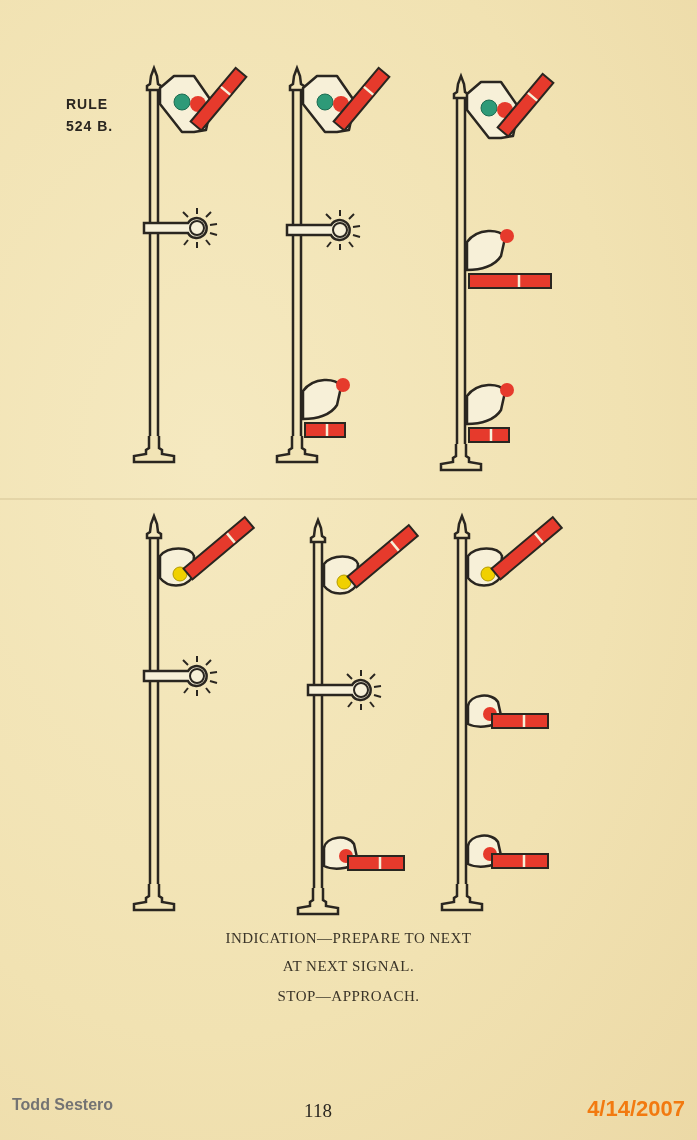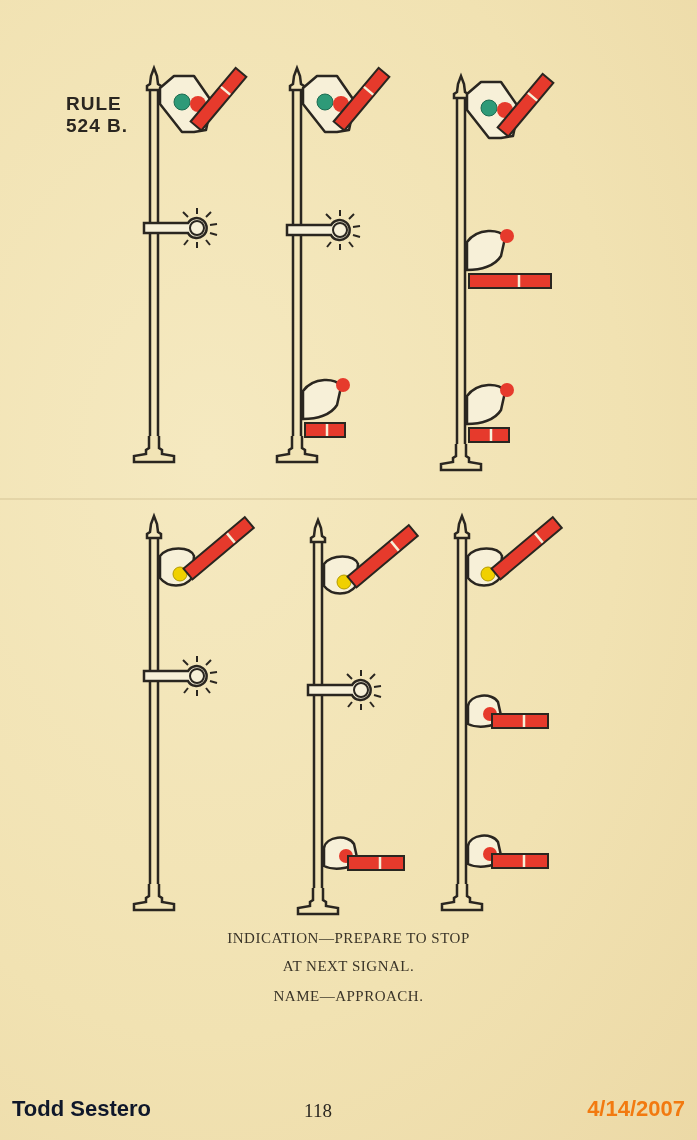--- a/index.html
+++ b/index.html
@@ -3,24 +3,24 @@
 <meta charset="utf-8">
 <style>
   html, body { margin:0; padding:0; }
   body { width:697px; height:1140px; background:#f2e4b6; position:relative; overflow:hidden;
          font-family:"Liberation Serif", serif; }
   .paper { position:absolute; inset:0; background:
       radial-gradient(ellipse at 30% 40%, #f5e9c0 0%, #f1e2b2 60%, #ecd9a6 100%); }
   .fold { position:absolute; left:0; top:498px; width:697px; height:2px; background:rgba(150,120,70,0.15); }
   svg.sig { position:absolute; left:0; top:0; }
   .rule { position:absolute; left:66px; top:93px; font-family:"Liberation Sans", sans-serif; font-weight:bold;
-          font-size:19px; line-height:22px; color:#2a2620; letter-spacing:1px; }
+          font-size:14px; line-height:22px; color:#2a2620; letter-spacing:1px; }
   .caption { position:absolute; left:0; width:697px; text-align:center; color:#3a3428; font-size:15px; letter-spacing:0.5px; }
-  .footer-left { position:absolute; left:12px; top:1096px; color:#0f172a; font-family:"Liberation Sans", sans-serif;
-                 font-weight:bold; font-size:22px; }
+  .footer-left { position:absolute; left:12px; top:1096px; color:#737373; font-family:"Liberation Sans", sans-serif;
+                 font-weight:bold; font-size:16px; }
   .footer-right { position:absolute; right:12px; top:1096px; color:#f27a10; font-family:"Liberation Sans", sans-serif;
                   font-weight:bold; font-size:22px; }
   .page-num { position:absolute; left:0; width:636px; text-align:center; top:1100px; font-size:19px; color:#2a2620; }
 </style>
 </head>
 <body>
 
 <div class="paper"></div>
 <div class="fold"></div>
 
@@ -122,19 +122,19 @@
     <use href="#harm-bottom2" x="462" y="716"></use>
     <use href="#harm-bottom2" x="462" y="856"></use>
   </g>
 </svg>
 
 <div class="rule">
   <div>RULE</div>
   <div>524 B.</div>
 </div>
 
-<div class="caption" style="top:930px;">INDICATION—PREPARE TO STOP</div>
+<div class="caption" style="top:930px;">INDICATION—PREPARE TO NEXT</div>
 <div class="caption" style="top:958px;">AT NEXT SIGNAL.</div>
-<div class="caption" style="top:988px;">NAME—APPROACH.</div>
+<div class="caption" style="top:988px;">STOP—APPROACH.</div>
 
 <div class="footer-left">Todd Sestero</div>
 <div class="page-num">118</div>
 <div class="footer-right">4/14/2007</div>
 
 </body></html>

